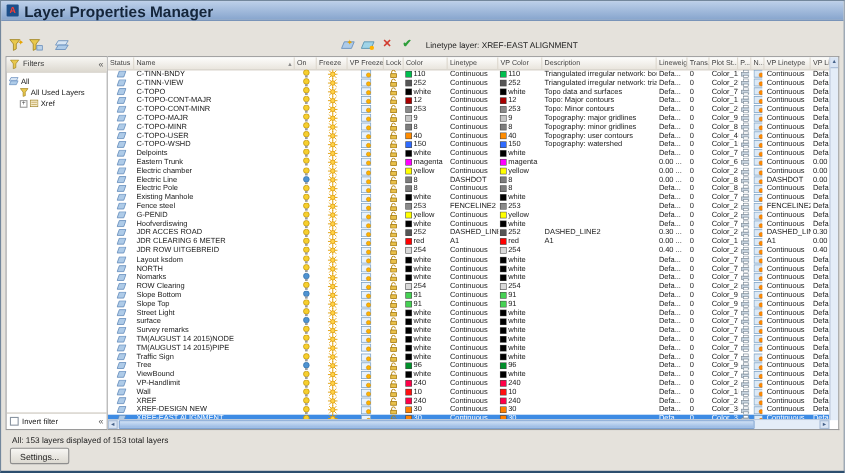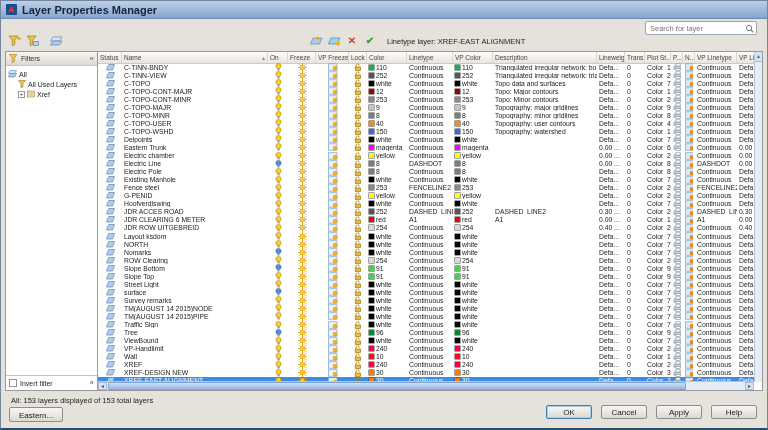--- a/index.html
+++ b/index.html
@@ -1,19 +1,19 @@
 <!DOCTYPE html>
 <html><head>
 <meta charset="utf-8">
 <style>
   html,body{margin:0;padding:0;background:#f0f0f0;}
   .window{position:relative;width:768px;height:430px;background:#e5e2dc;border:1px solid #73879c;border-bottom:2px solid #2c4e6e;box-sizing:border-box;font-family:"Liberation Sans",sans-serif;overflow:hidden;}
   .titlebar{height:17px;background:linear-gradient(#bdd0ea,#87a5cd);display:flex;align-items:center;padding:0 5px;gap:5px;border-bottom:1px solid #6d8cb5;}
   .app-icon{width:11px;height:11px;background:#1c4f8a;display:flex;align-items:center;justify-content:center;color:#ff3b30;font-size:8px;font-weight:bold;line-height:11px;border-radius:1px;}
-  .title{font-size:11px;color:#14253a;font-weight:bold;}
+  .title{font-size:14px;color:#14253a;font-weight:bold;}
   .searchbox{position:absolute;top:20px;right:10px;width:112px;height:14px;background:#fff;border:1px solid #98a6b6;border-radius:2px;display:flex;align-items:center;padding:0 2px 0 2px;box-sizing:border-box;}
   .searchbox input{flex:1;border:none;outline:none;font-size:7.5px;color:#555;padding:0 0 0 2px;background:transparent;font-family:"Liberation Sans",sans-serif;min-width:0;}
   .toolbar{position:absolute;top:32px;left:6px;right:6px;height:16px;display:flex;align-items:center;}
   .tb-group{display:flex;align-items:center;gap:4px;}
   .tb-btn{width:14px;height:13px;display:flex;align-items:center;justify-content:center;}
   .tb-sep{width:246px;}
   .cur-layer{font-size:7.5px;color:#222;margin-left:10px;}
   .glyph-x{color:#d23b2e;font-size:10px;font-weight:bold;line-height:10px;}
   .glyph-check{color:#2e9e3a;font-size:10px;font-weight:bold;line-height:10px;}
   .main{position:absolute;top:50px;left:4px;right:4px;bottom:37px;display:flex;}
@@ -56,27 +56,20 @@
 </head>
 <body>
 
 <div class="window">
 
   <div class="titlebar">
     <div class="app-icon">A</div>
     <div class="title">Layer Properties Manager</div>
   </div>
 
-  <div class="searchbox">
-    <input type="text" placeholder="Search for layer" style="">
-    <svg width="9" height="9">
-        <circle cx="4" cy="4" r="2.6" fill="none" stroke="#6b7b8c" stroke-width="1"></circle>
-        <line x1="6" y1="6" x2="8.4" y2="8.4" stroke="#6b7b8c" stroke-width="1.2"></line>
-      </svg>
-  </div>
 
   <div class="toolbar">
     <div class="tb-group">
       <div class="tb-btn">
         <svg width="13" height="12">
             <polygon points="1,1 10,1 6.8,5 6.8,9.5 4.2,10.8 4.2,5" fill="#e9c84d" stroke="#9a7d1e" stroke-width="0.7"></polygon>
             <text x="8" y="6" font-size="7" fill="#e7a400">✦</text>
           </svg>
       </div>
       <div class="tb-btn">
@@ -2900,21 +2893,15 @@
         <div class="sb-btn">◄</div>
         <div class="sb-thumb"></div>
         <div class="sb-space"></div>
         <div class="sb-btn">►</div>
       </div>
     </div>
   </div>
 
   <div class="statusline">All: 153 layers displayed of 153 total layers</div>
 
-  <button class="btn settings-btn">Eastern...</button>
-  <div class="btnrow">
-    <button class="btn default">OK</button>
-    <button class="btn">Cancel</button>
-    <button class="btn">Apply</button>
-    <button class="btn">Help</button>
-  </div>
+  <button class="btn settings-btn">Settings...</button>
 
 </div>
 
 </body></html>

